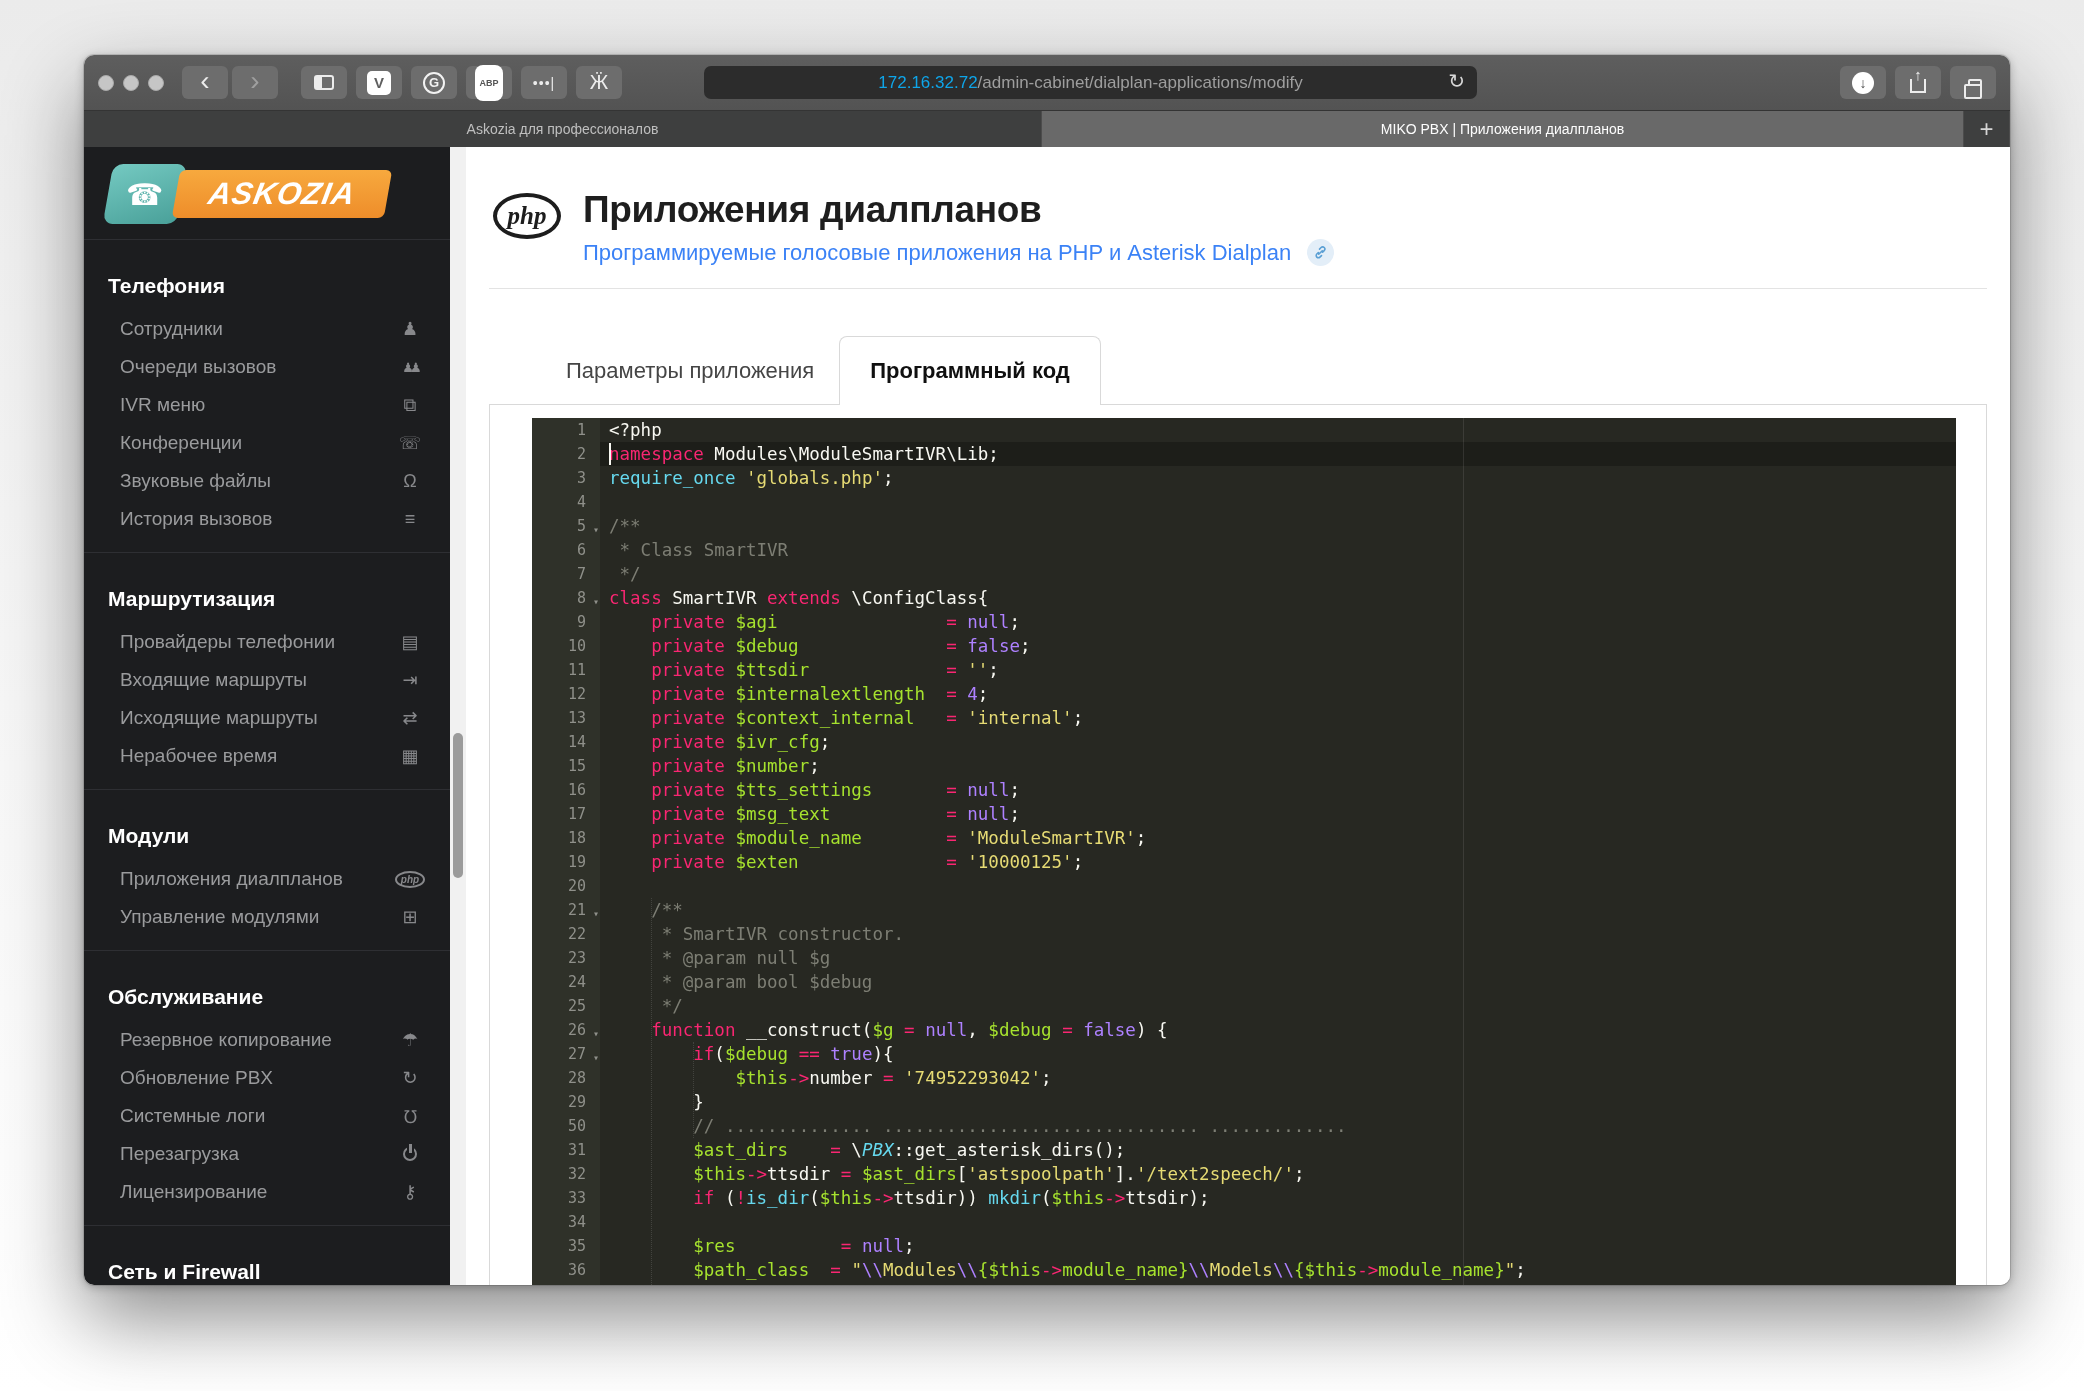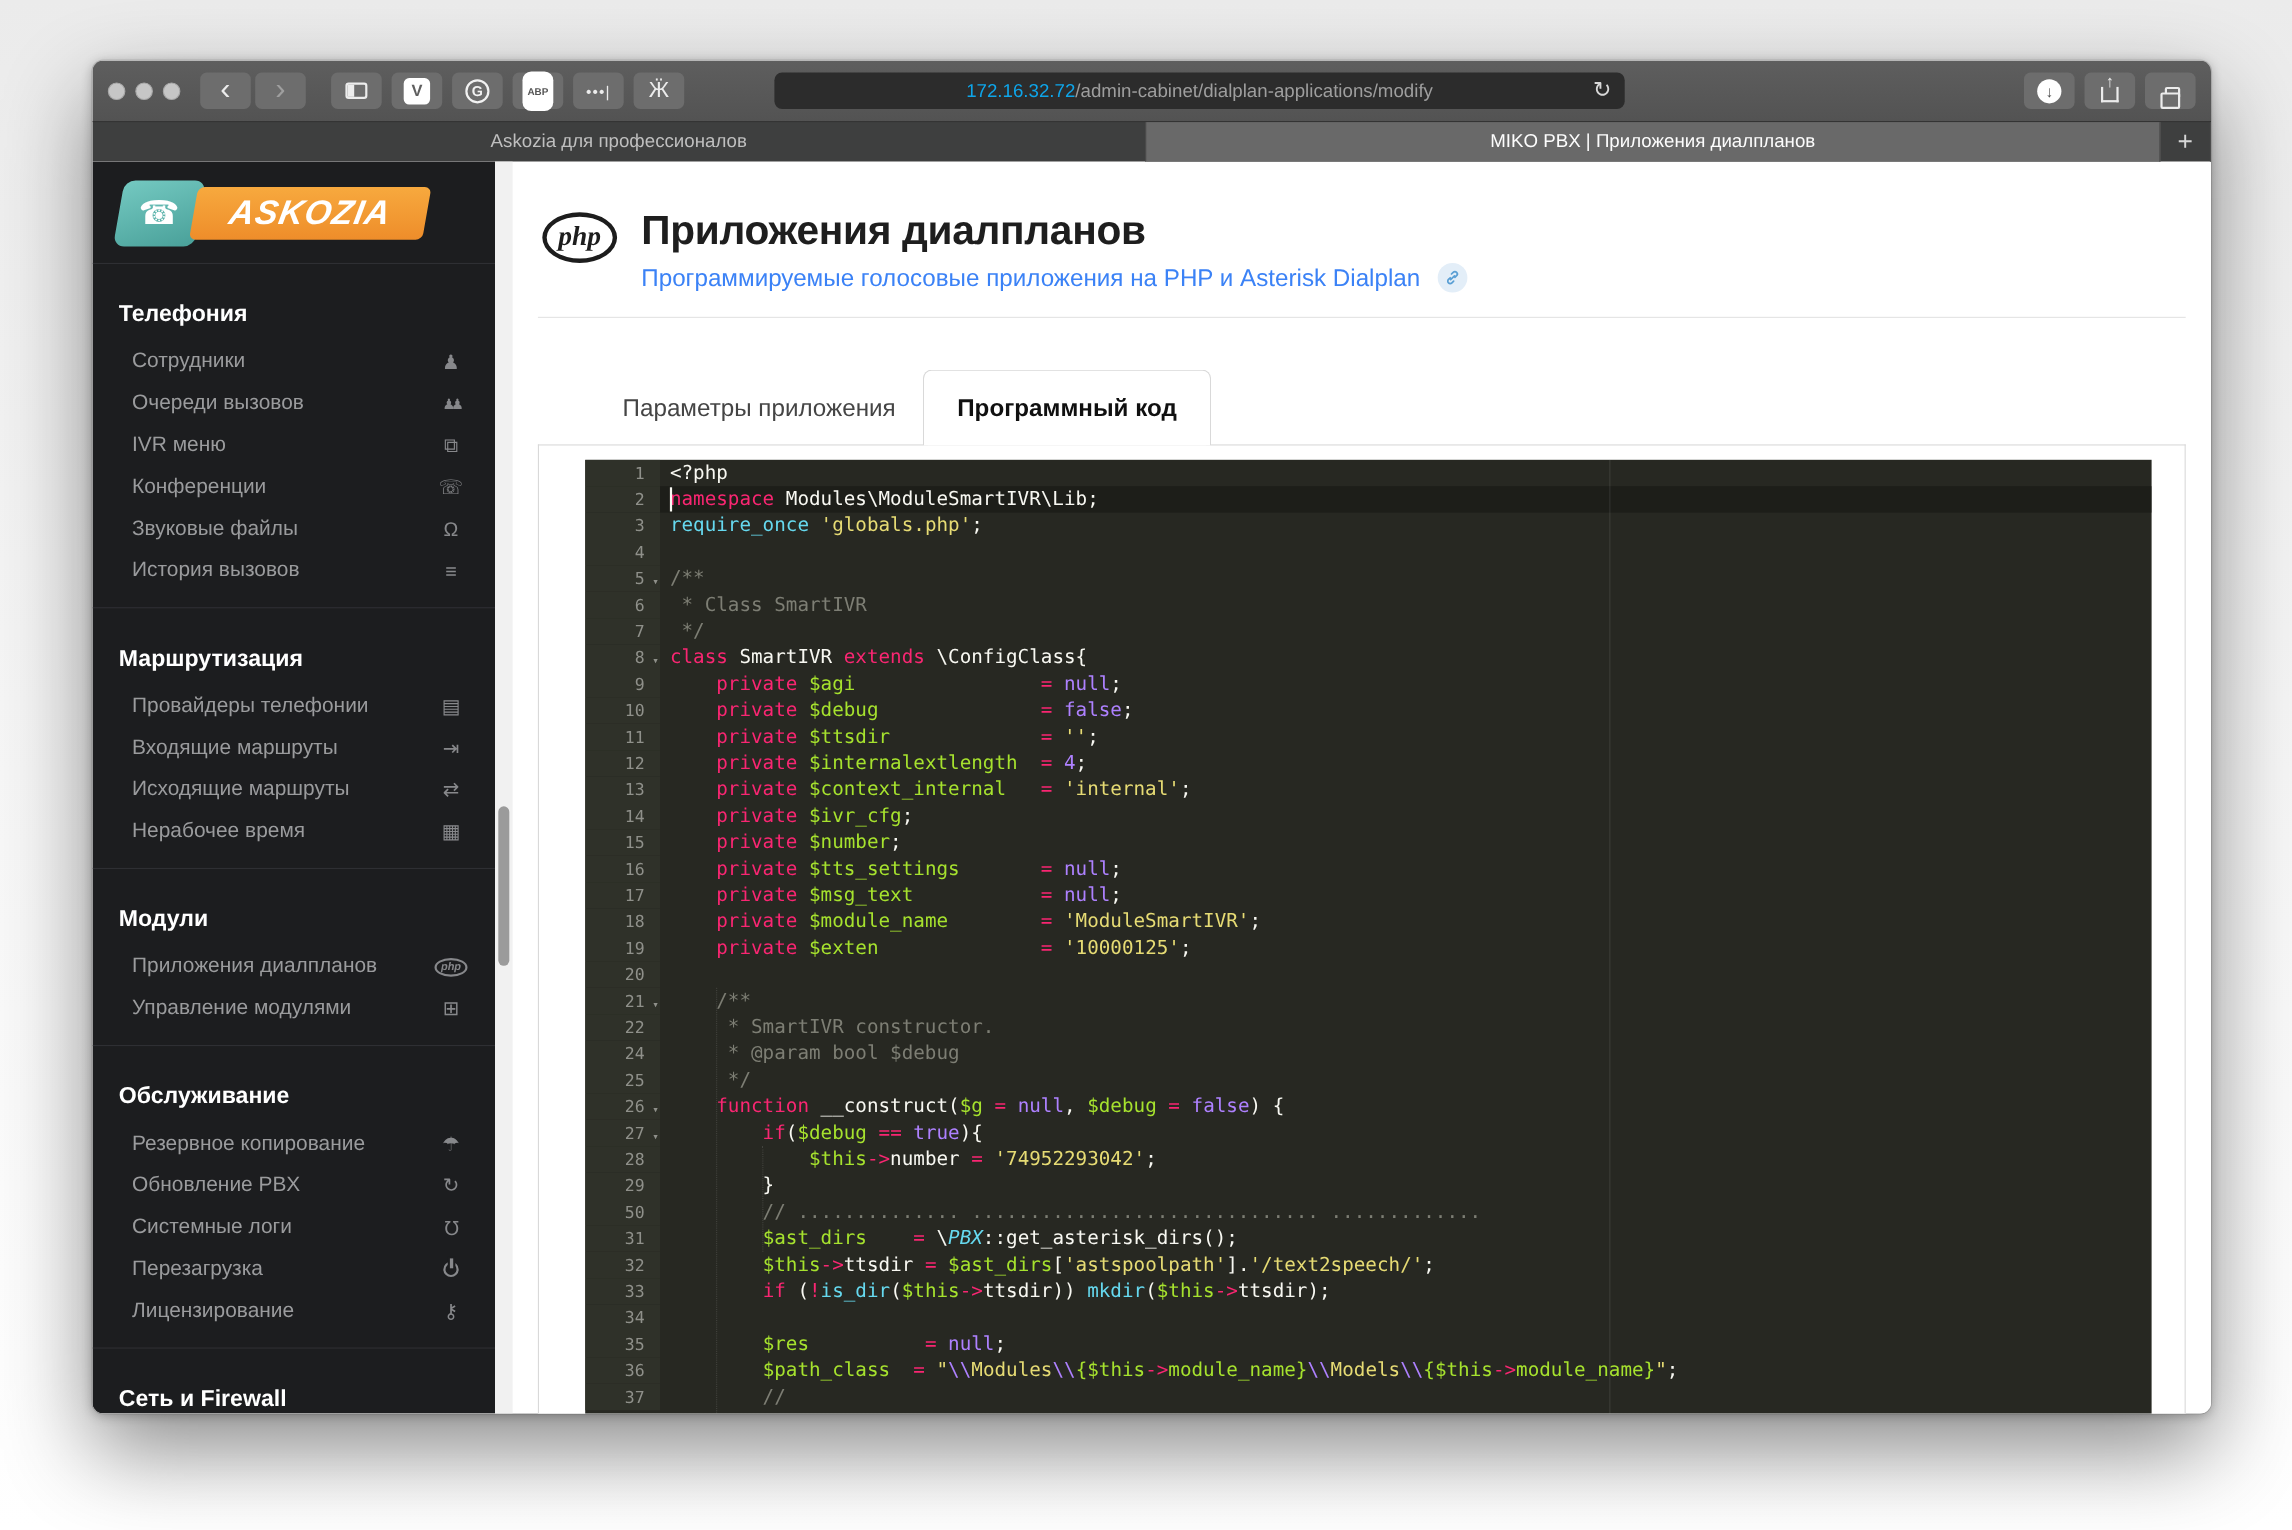--- a/index.html
+++ b/index.html
@@ -51,21 +51,21 @@
   .right-btns { position:absolute; right:14px; top:11px; display:flex; }
   .right-btns .tb-btn { margin-right:0; margin-left:9px; }
   .ico-dl { width:22px; height:22px; border-radius:50%; background:#fff; color:#4e4e4e; font-size:14px; font-weight:bold; display:flex; align-items:center; justify-content:center; }
   .ico-share { width:16px; height:14px; border:2px solid #ececec; border-top:none; position:relative; margin-top:7px; }
   .ico-share::after { content:"↑"; position:absolute; left:50%; transform:translateX(-50%); top:-13px; color:#ececec; font-size:15px; background:transparent; }
   .ico-copy { width:14px; height:11px; border:2px solid #ececec; border-radius:2px; position:relative; margin:3px 0 0 3px; }
   .ico-copy::after { content:""; position:absolute; width:14px; height:11px; border:2px solid #ececec; border-radius:2px; left:-6px; top:3px; background:#6d6d6d; }
 
   
   .tabbar { height:37px; background:#3e3f3f; border-top:1px solid #343434; display:flex; }
-  .btab { display:flex; align-items:center; justify-content:center; font-size:17px; color:#bfbfbf; border-right:1px solid #4c4c4c; }
+  .btab { display:flex; align-items:center; justify-content:center; font-size:14px; color:#bfbfbf; border-right:1px solid #4c4c4c; }
   .btab-left { width:958px; }
   .btab-active { flex:1; background:#696969; color:#fdfdfd; }
   .btab-plus { width:46px; color:#d6d6d6; font-size:24px; display:flex; align-items:center; justify-content:center; }
 
   
   .content { display:flex; height:1138px; background:#fff; }
 
   
   .sidebar { width:366px; flex-shrink:0; background:#1c1d1f; padding-top:10px; overflow:hidden; }
   .logo { display:flex; align-items:center; margin:6px 0 12px 24px; height:62px; }
@@ -386,20 +386,24 @@
               </div>
               <div class="row">
                 <div class="gutter">21<span class="fold">▾</span></div>
                 <div class="codeline"><span class="sm">    /**</span></div>
               </div>
               <div class="row">
                 <div class="gutter">22</div>
                 <div class="codeline"><span class="sm">     * SmartIVR constructor.</span></div>
               </div>
               <div class="row">
+                <div class="gutter">23</div>
+                <div class="codeline"><span class="sm">     * @param null $g</span></div>
+              </div>
+              <div class="row">
                 <div class="gutter">24</div>
                 <div class="codeline"><span class="sm">     * @param bool $debug</span></div>
               </div>
               <div class="row">
                 <div class="gutter">25</div>
                 <div class="codeline"><span class="sm">     */</span></div>
               </div>
               <div class="row">
                 <div class="gutter">26<span class="fold">▾</span></div>
                 <div class="codeline"><span class="sk">    function</span><span class="sw"> __construct(</span><span class="sv">$g</span><span class="sw"> </span><span class="sk">=</span><span class="sw"> </span><span class="sc">null</span><span class="sw">, </span><span class="sv">$debug</span><span class="sw"> </span><span class="sk">=</span><span class="sw"> </span><span class="sc">false</span><span class="sw">) {</span></div>

